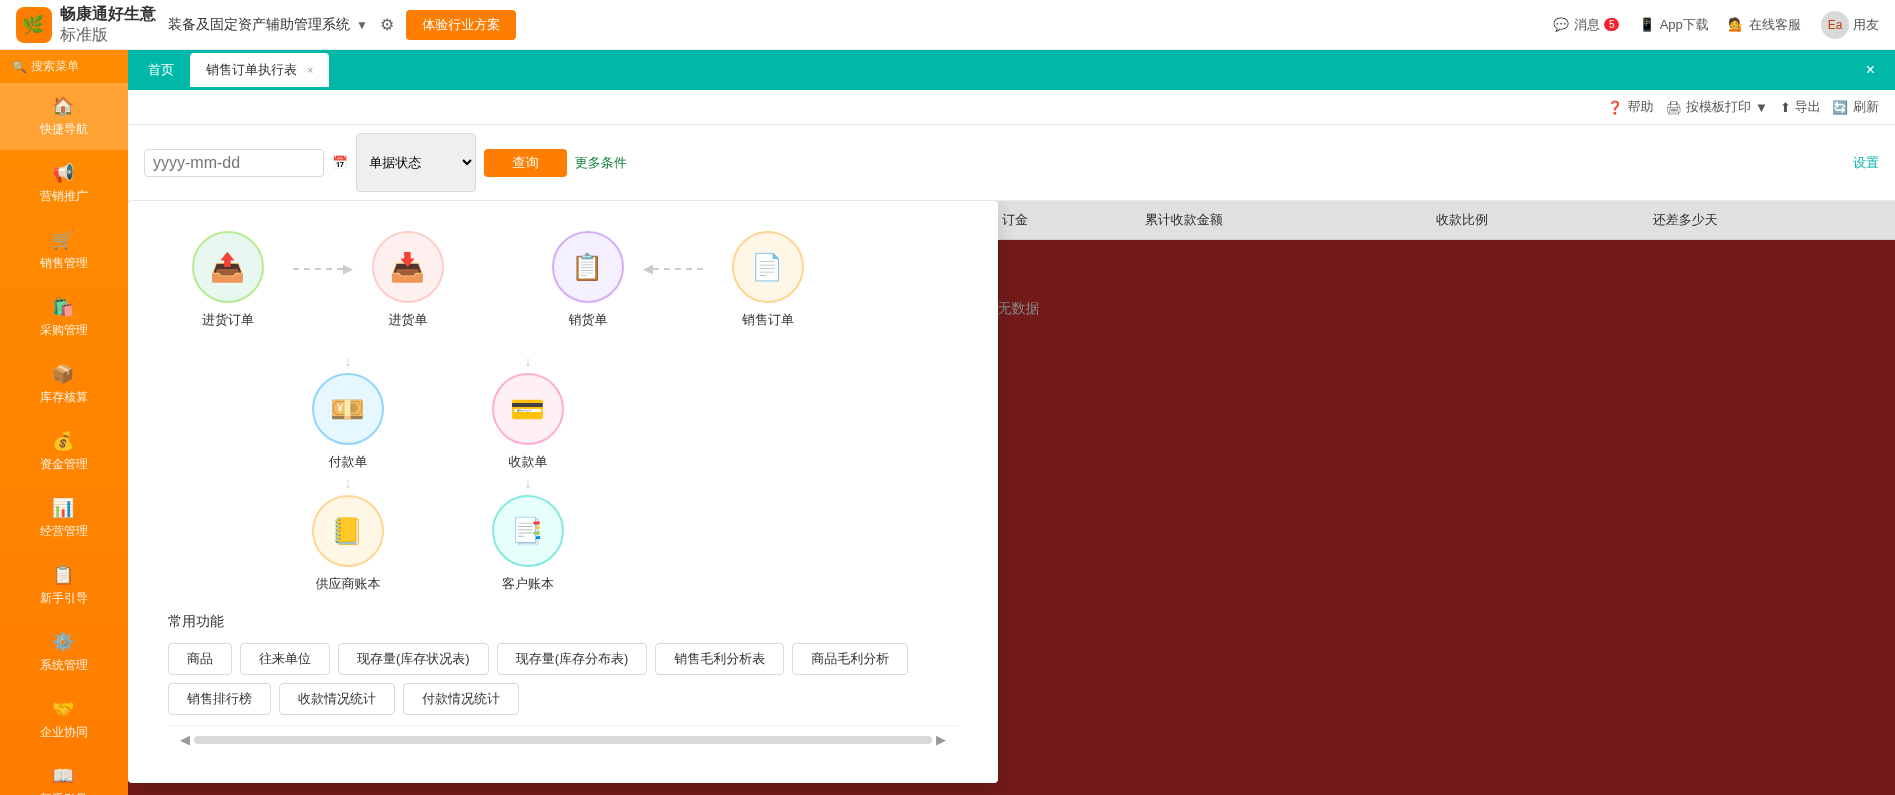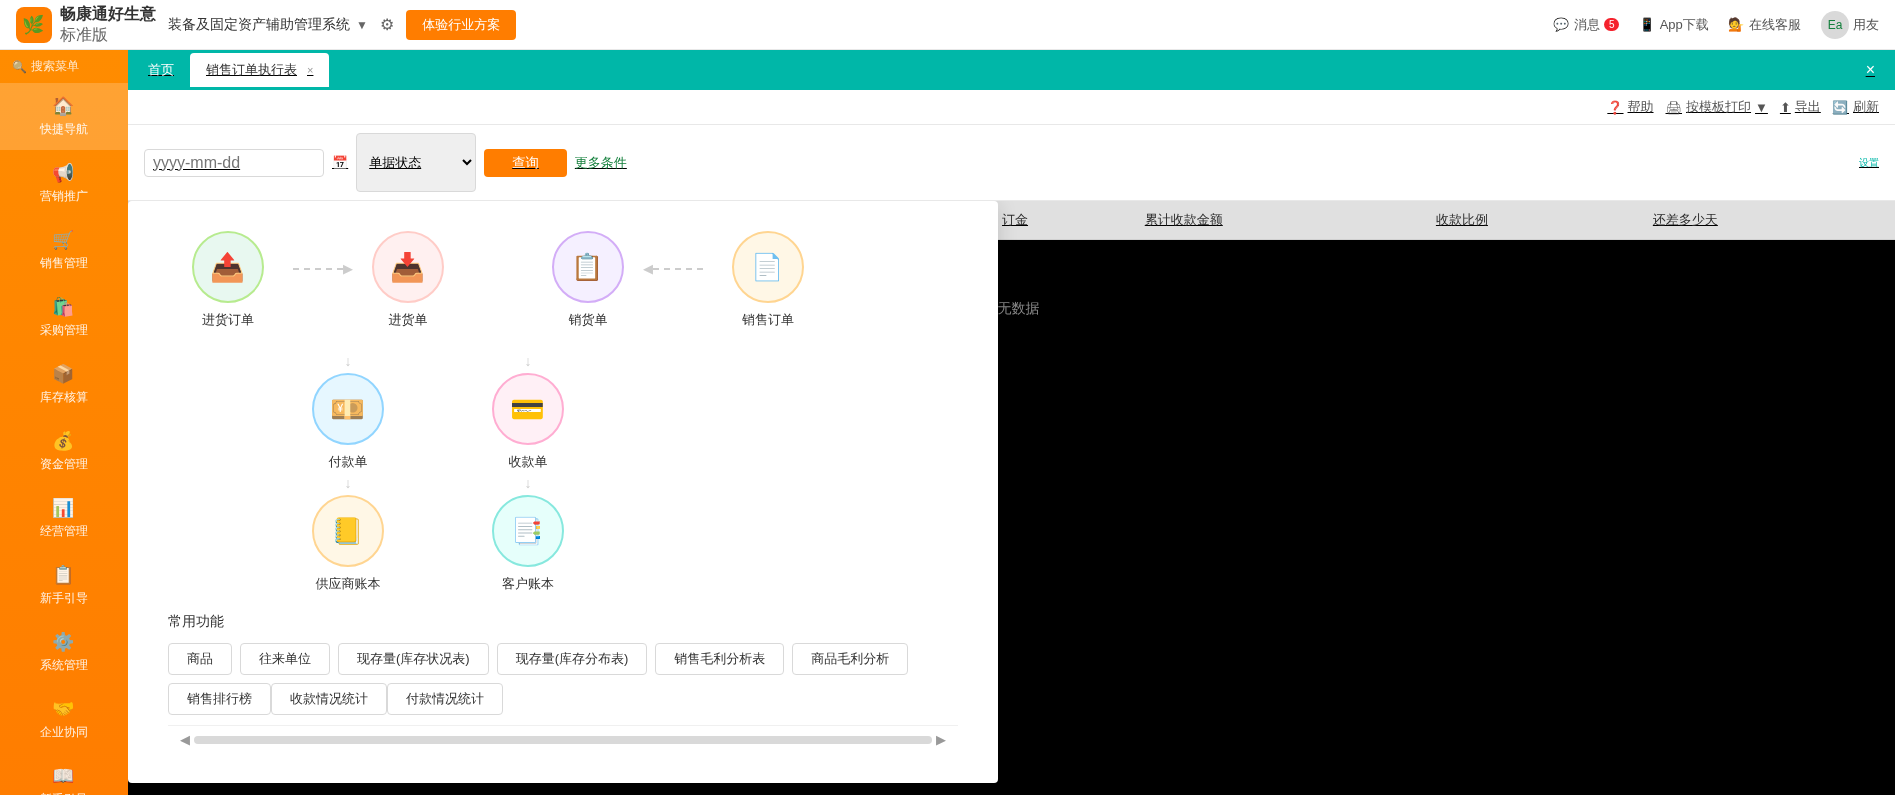--- a/index.html
+++ b/index.html
@@ -21,21 +21,21 @@
     .system-title { display: flex; gap: 6px; color: #333; font-size: 14px; font-weight: 500; }
     .system-title .dropdown-btn { background: none; border: none; cursor: pointer; color: #666; font-size: 12px; }
     .settings-btn { background: none; border: none; cursor: pointer; color: #666; font-size: 16px; }
     .trial-btn {
       background: #ff7d00; color: #fff; border: none; border-radius: 4px;
       padding: 6px 16px; cursor: pointer; font-size: 13px;
     }
     .top-right { margin-left: auto; display: flex; align-items: center; gap: 20px; }
     .top-right-item { display: flex; align-items: center; gap: 4px; color: #555; cursor: pointer; font-size: 13px; }
     .badge { background: #f5222d; color: #fff; border-radius: 10px; font-size: 10px; padding: 1px 5px; }
-    .user-avatar { width: 28px; height: 28px; background: #d9d9d9; border-radius: 50%; display: flex; align-items: center; justify-content: center; font-size: 12px; color: #15803d; }
+    .user-avatar { width: 28px; height: 28px; background: #d9d9d9; border-radius: 50%; display: flex; align-items: center; justify-content: center; font-size: 12px; color: #c2410c; }
 
     
     .main-layout { display: flex; flex: 1; overflow: hidden; }
 
     
     .sidebar {
       width: 128px; background: linear-gradient(180deg, #ff8c00 0%, #ff7d00 100%);
       display: flex; flex-direction: column; overflow-y: auto;
     }
     .sidebar-item {
@@ -44,21 +44,21 @@
       font-size: 12px; gap: 4px; transition: background 0.2s;
     }
     .sidebar-item.active { background: rgba(255,255,255,0.2); }
     .sidebar-item .icon { font-size: 18px; }
     .sidebar-search {
       display: flex; align-items: center; gap: 4px; padding: 8px 12px;
       color: rgba(255,255,255,0.8); font-size: 12px; cursor: pointer;
     }
 
     
-    .content-area { flex: 1; display: flex; flex-direction: column; overflow: hidden; text-decoration: underline; }
+    .content-area { flex: 1; display: flex; flex-direction: column; overflow: hidden; }
 
     
     .tab-bar {
       display: flex; align-items: center; background: #00b7a8; min-height: 40px;
       padding: 0 4px;
     }
     .tab-item {
       display: flex; align-items: center; gap: 6px;
       padding: 8px 16px; cursor: pointer; color: rgba(255,255,255,0.8); font-size: 13px;
       border-radius: 4px 4px 0 0;
@@ -84,24 +84,24 @@
     .filter-input {
       border: 1px solid #d9d9d9; border-radius: 4px; padding: 4px 8px;
       font-size: 16px; width: 180px; color: #999;
     }
     .filter-select {
       border: 1px solid #d9d9d9; border-radius: 4px; padding: 20px 8px;
       font-size: 13px; min-width: 120px;
     }
     .query-btn { background: #ff7d00; color: #fff; border: none; border-radius: 4px; padding: 5px 28px; cursor: pointer; }
     .more-conditions { color: #15803d; cursor: pointer; font-size: 13px; }
-    .settings-link { color: #00b7a8; cursor: pointer; font-size: 10px; display: block; text-align: right; }
-
-    
-    .table-container { flex: 1; overflow: auto; background: #000000; position: relative; }
+    .settings-link { color: #00b7a8; cursor: pointer; font-size: 13px; display: block; text-align: right; }
+
+    
+    .table-container { flex: 1; overflow: auto; background: #7f1d1d; position: relative; }
     table { width: 100%; border-collapse: collapse; font-size: 13px; }
     thead th { background: #fafafa; border-bottom: 1px solid #e8e8e8; padding: 10px 12px; text-align: left; white-space: nowrap; color: #333; font-weight: 500; }
     .empty-msg { text-align: center; padding: 60px; color: #999; font-size: 14px; }
 
     
     .overlay {
       position: absolute; top: 0; left: 0; right: 0; bottom: 0;
       background: rgba(0,0,0,0.1); z-index: 100;
     }
     .popup {
@@ -131,21 +131,21 @@
     .arrow-down { text-align: center; color: #ccc; font-size: 14px; padding: 4px 0; }
 
     
     .common-section { margin-top: 20px; }
     .common-title { font-size: 14px; color: #333; margin-bottom: 12px; }
     .common-btns { display: flex; flex-wrap: wrap; gap: 8px; }
     .common-btn {
       border: 1px solid #d9d9d9; border-radius: 4px; padding: 6px 18px;
       font-size: 13px; cursor: pointer; background: #fff; color: #333;
     }
-    .common-btn-row { display: flex; margin-top: 8px; }
+    .common-btn-row { display: flex; gap: 8px; margin-top: 8px; }
 
     
     .scroll-hint {
       display: flex; align-items: center; border-top: 1px solid #f0f0f0;
       padding: 6px 8px; margin-top: 10px;
     }
     .scroll-track { flex: 1; height: 8px; background: #d9d9d9; border-radius: 4px; }
     .scroll-arrow { color: #999; cursor: pointer; padding: 0 4px; }
   </style>
 </head>

